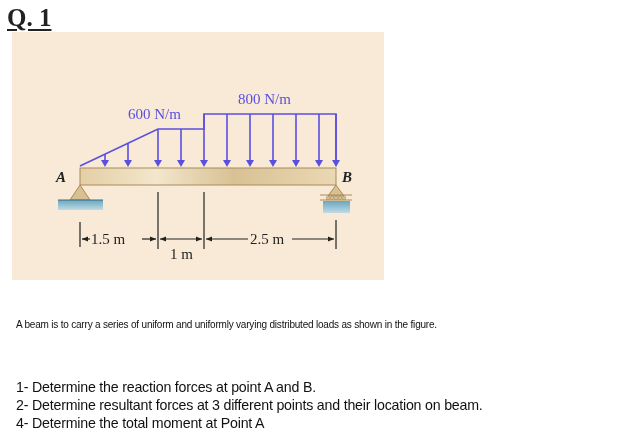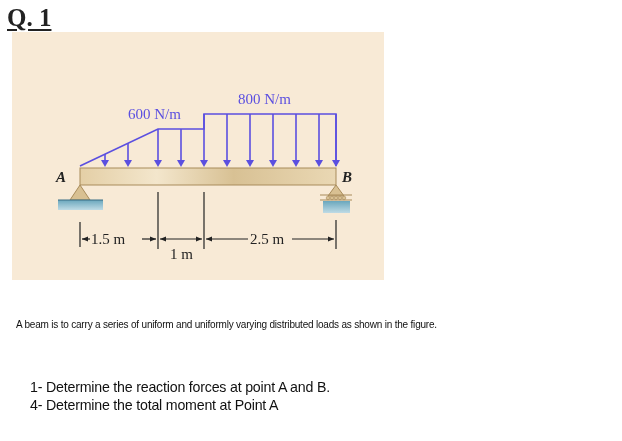--- a/index.html
+++ b/index.html
@@ -18,21 +18,21 @@
   .para {
     position: absolute; left: 16px; top: 316px; width: 606px;
     font-family: "Liberation Sans", sans-serif; font-size: 10px; line-height: 18px;
     color: #111; letter-spacing: -0.2px;
   }
   .list {
     position: absolute; left: 16px; top: 378px; width: 606px;
     font-family: "Liberation Sans", sans-serif; font-size: 14.2px; line-height: 18px;
     color: #111; letter-spacing: -0.2px;
   }
-  .list div { white-space: nowrap; margin-left: 14px; }
+  .list div { white-space: nowrap; }
 </style>
 </head>
 <body>
 
 <div class="qlabel">Q. 1</div>
 
 <div class="figure">
   <svg width="372" height="248" viewBox="0 0 372 248" xmlns="http://www.w3.org/2000/svg">
     <defs>
       <linearGradient id="beamGrad" x1="0" y1="0" x2="1" y2="0">
@@ -128,14 +128,15 @@
     <text x="79" y="212" font-family="Liberation Serif, serif" font-size="15" fill="#222">1.5 m</text>
     <text x="158" y="227" font-family="Liberation Serif, serif" font-size="15" fill="#222">1 m</text>
     <text x="238" y="212" font-family="Liberation Serif, serif" font-size="15" fill="#222">2.5 m</text>
   </svg>
 </div>
 
 <div class="para">A beam is to carry a series of uniform and uniformly varying distributed loads as shown in the figure.</div>
 
 <div class="list">
   <div>1- Determine the reaction forces at point A and B.</div>
+  <div>2- Determine resultant forces at 3 different points and their location on beam.</div>
   <div>4- Determine the total moment at Point A</div>
 </div>
 
 </body></html>

